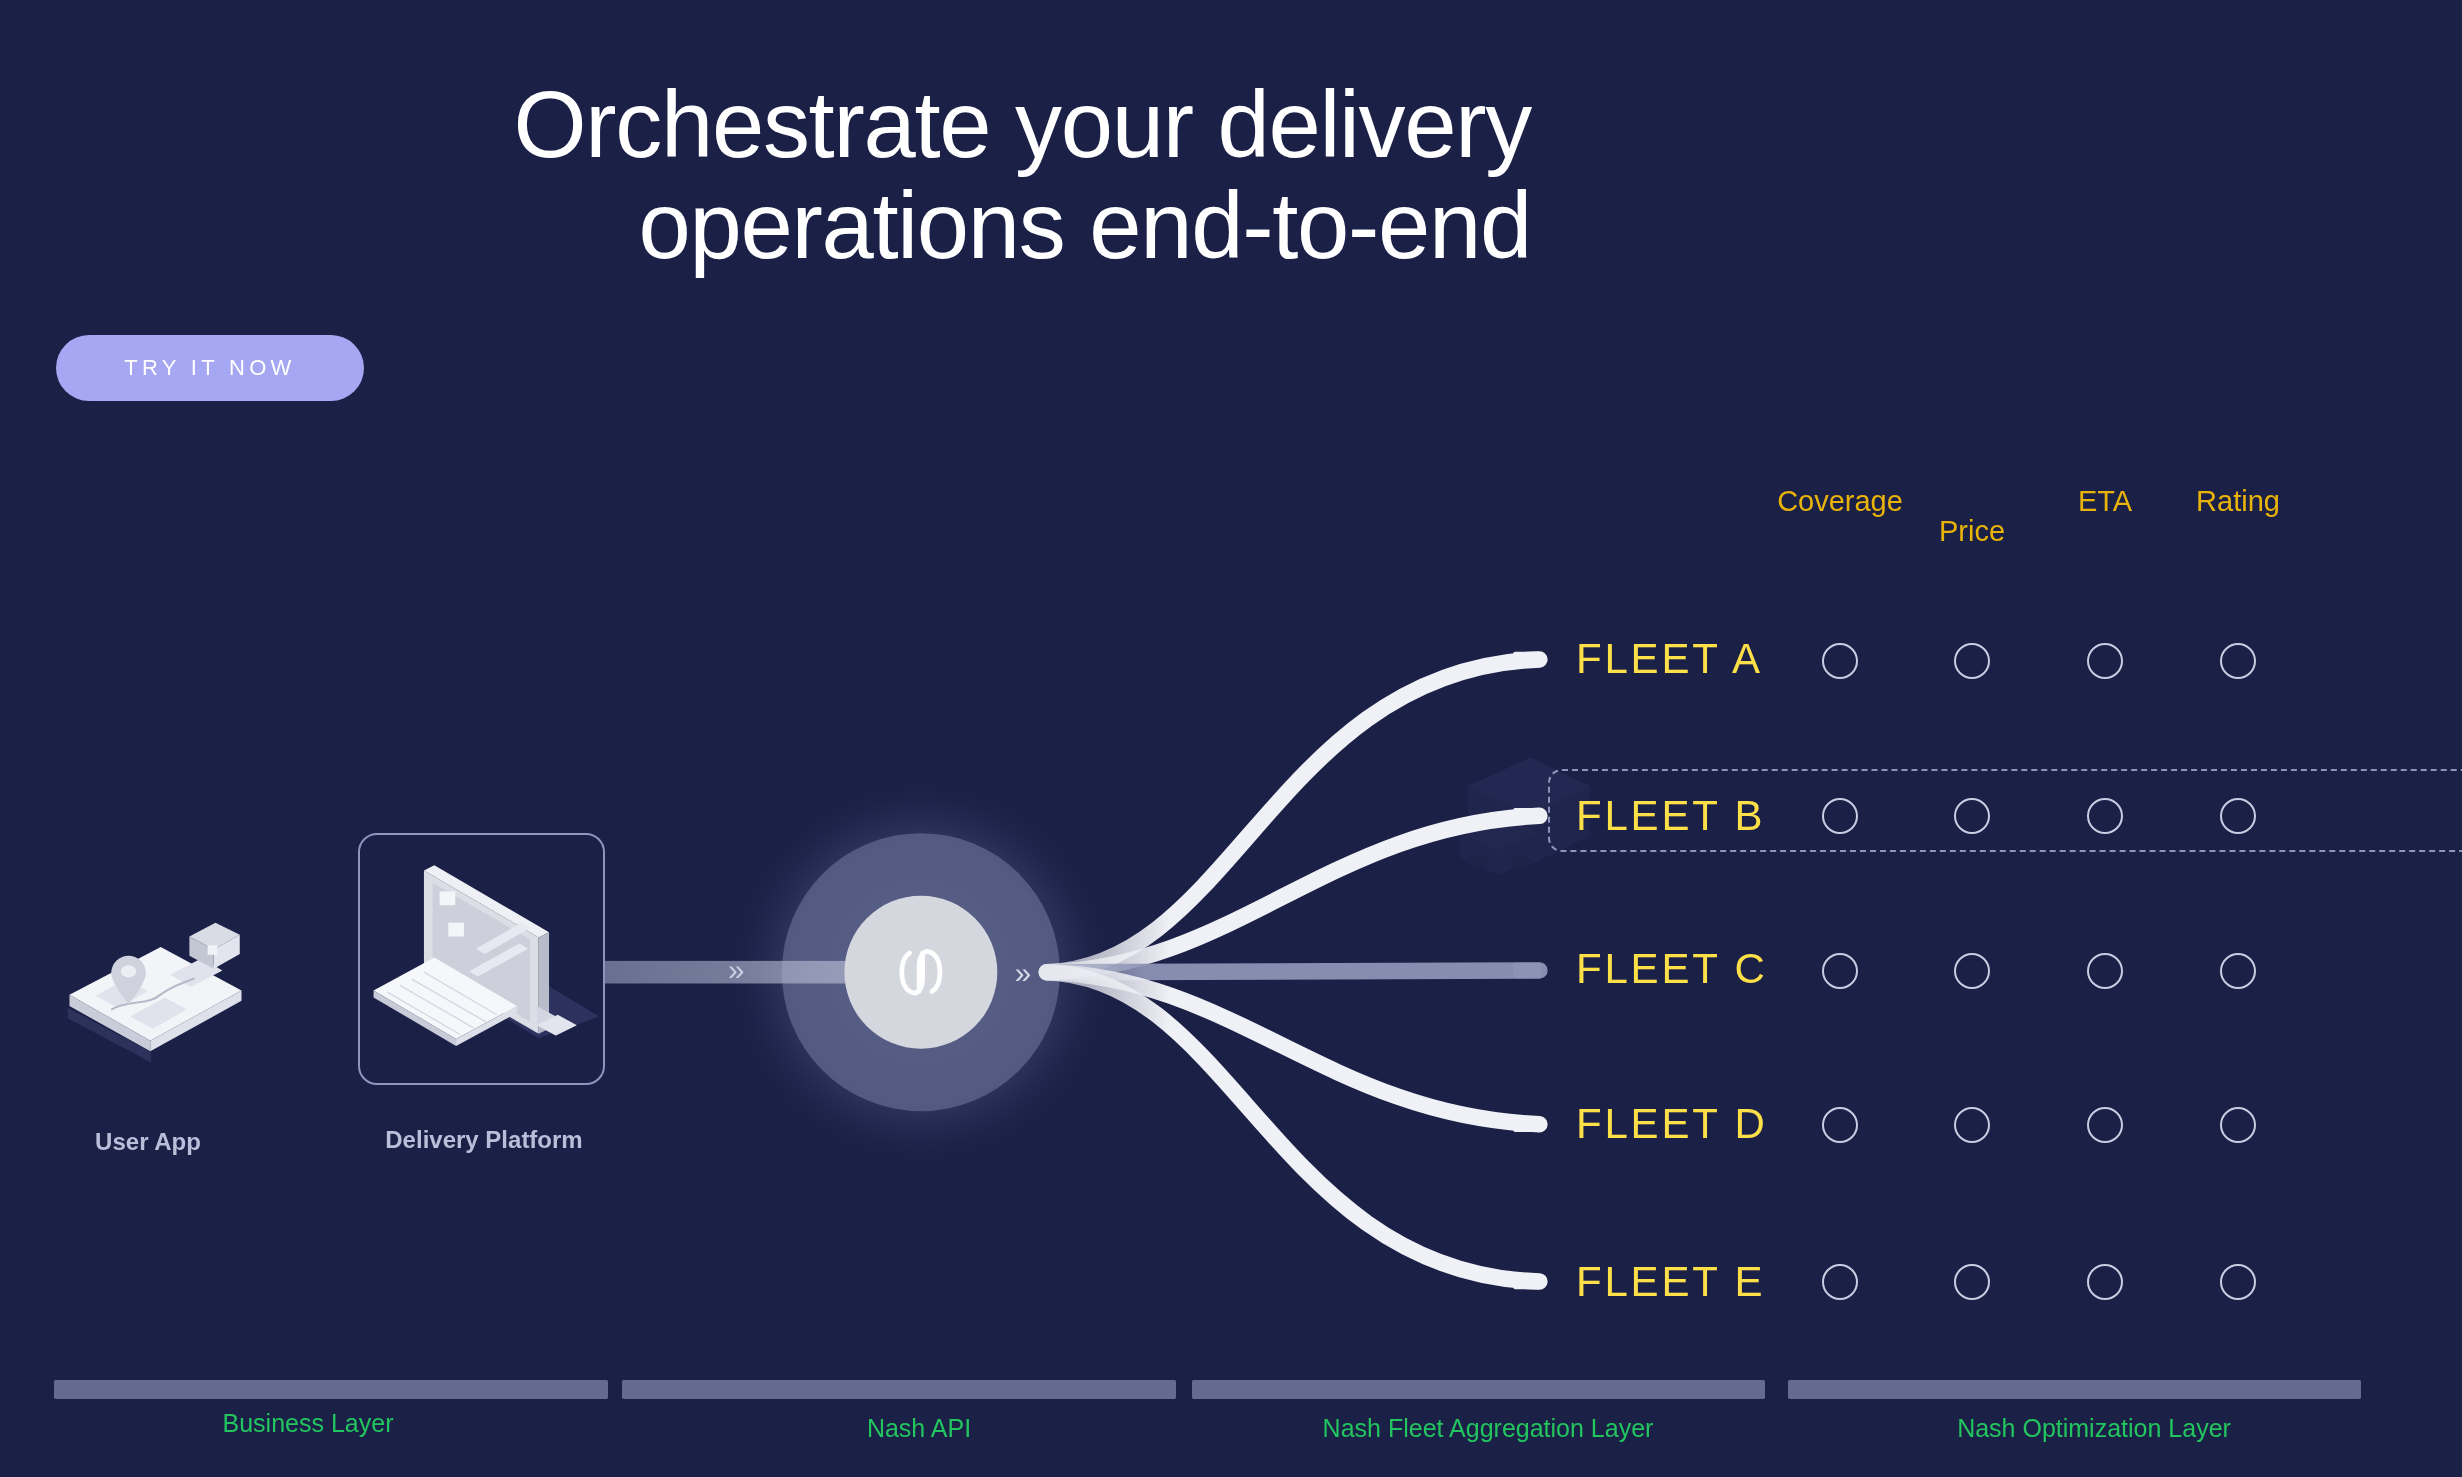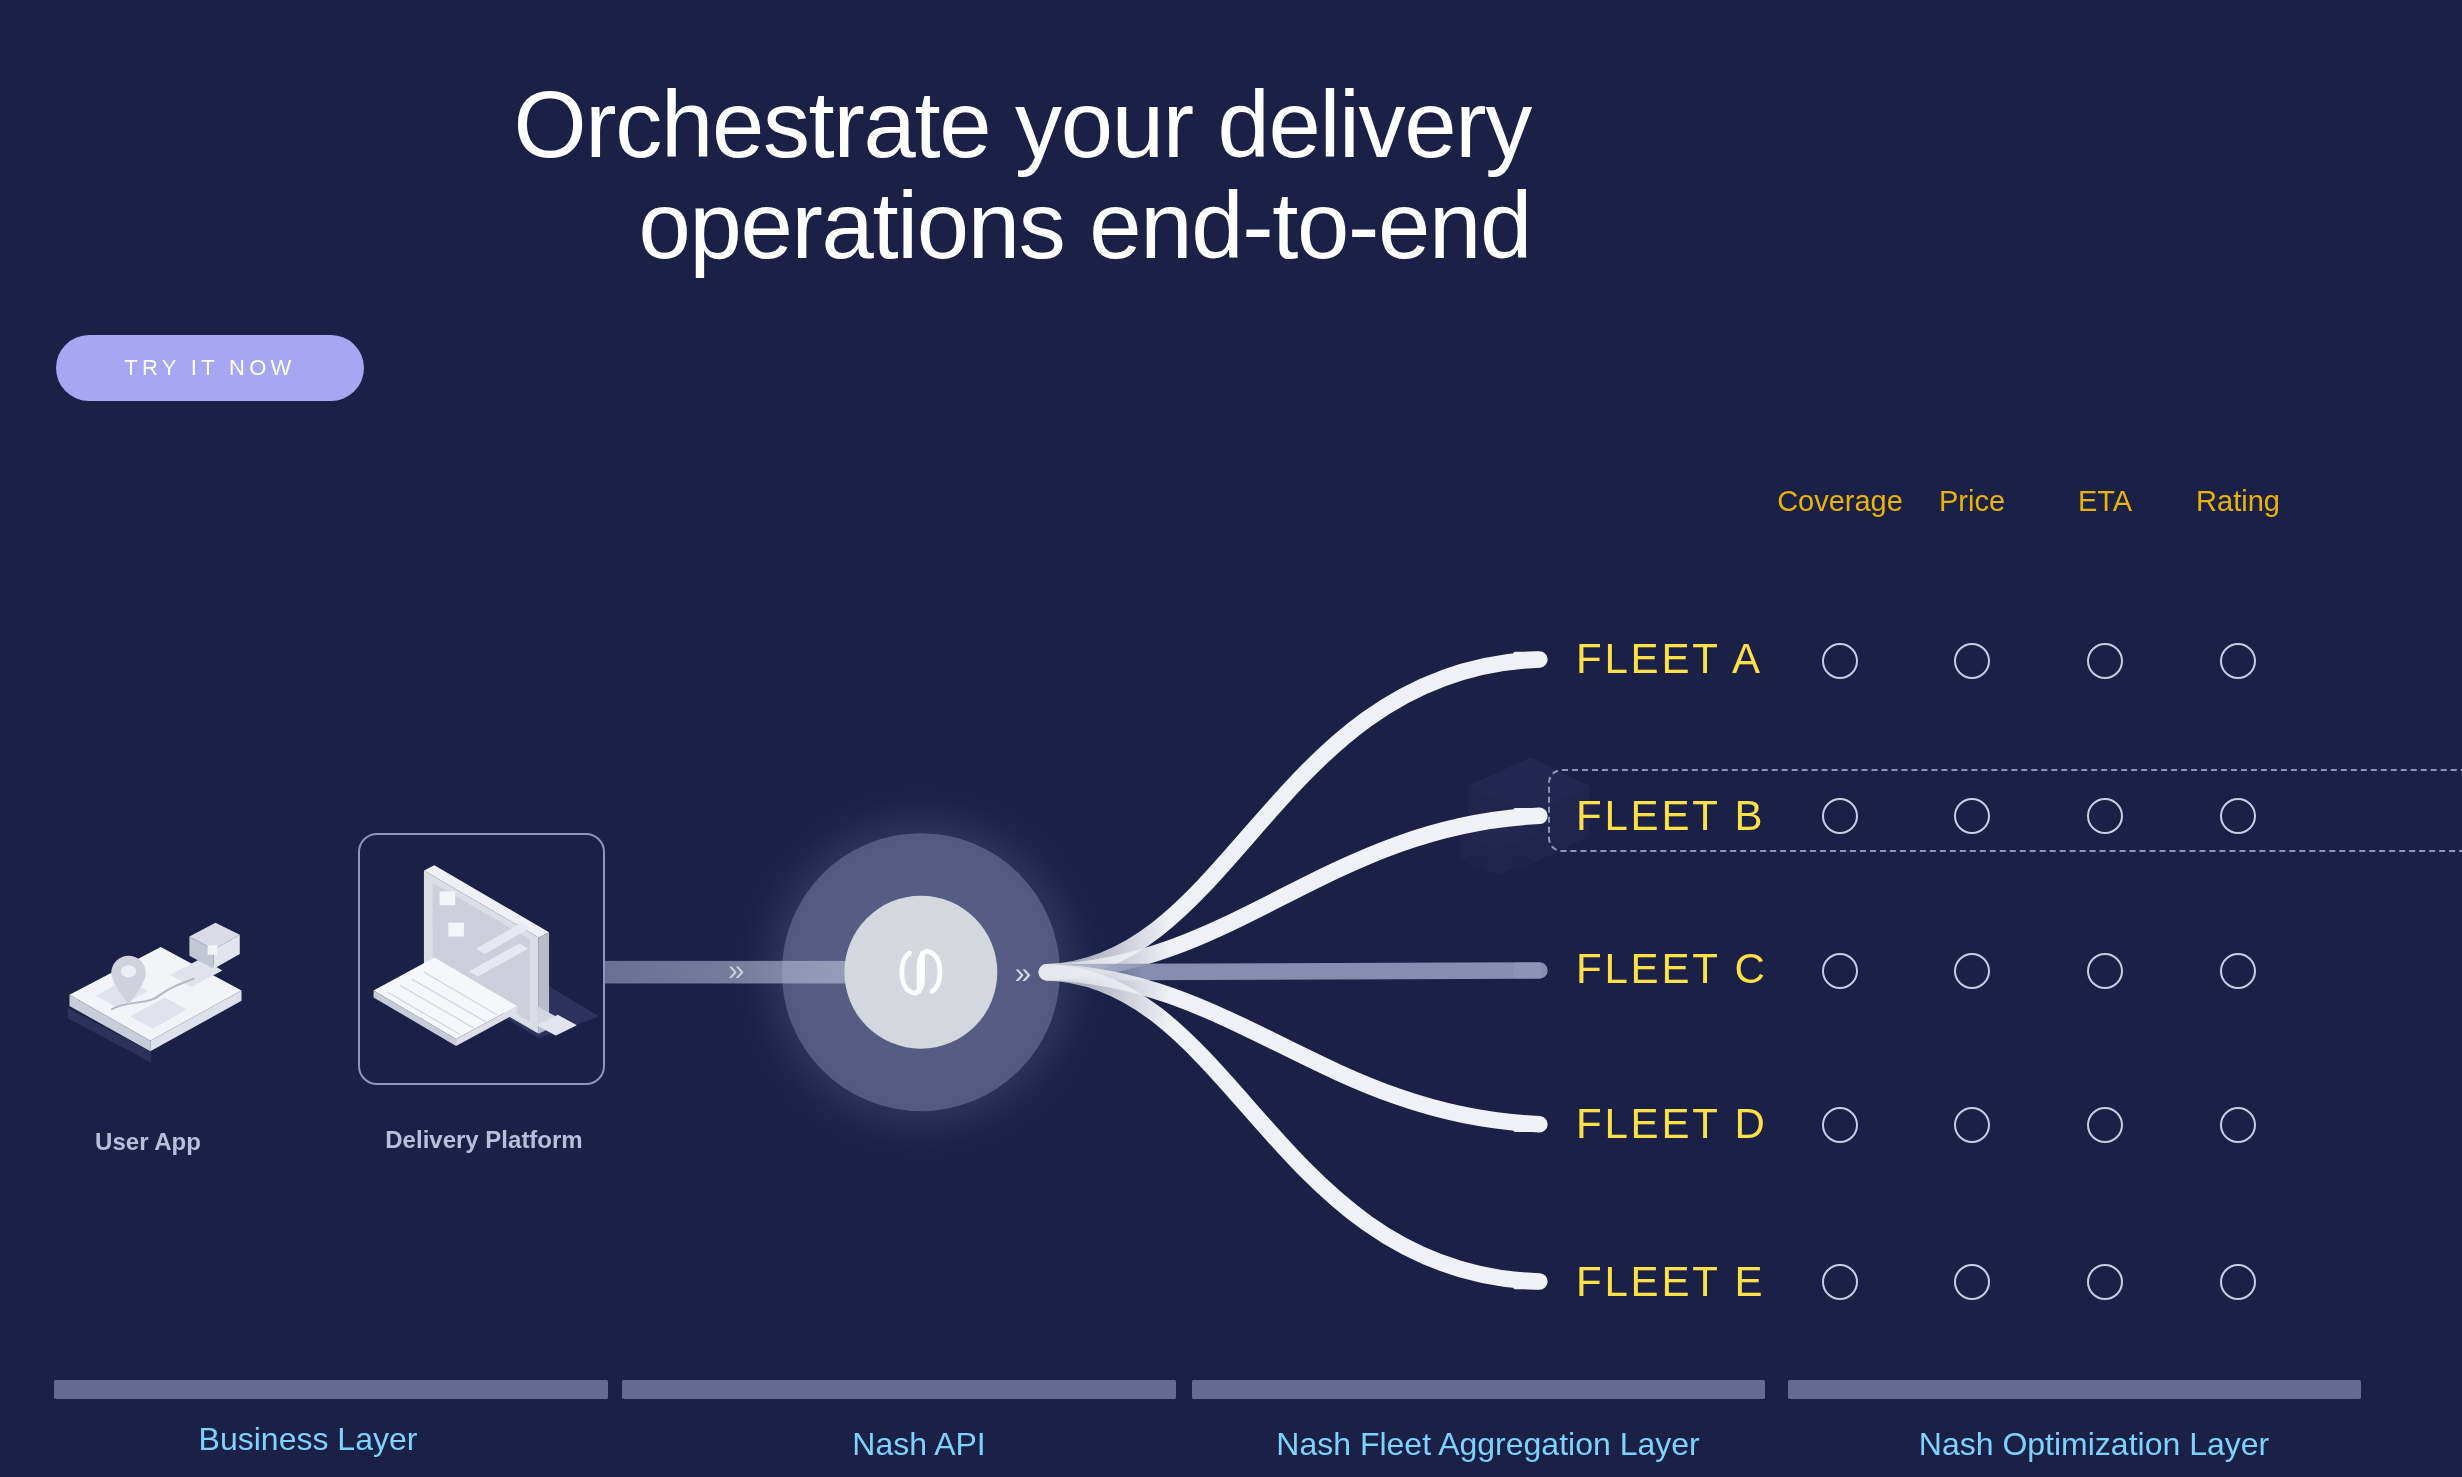--- a/index.html
+++ b/index.html
@@ -126,25 +126,24 @@
   
   .layer-bar {
     position: absolute;
     top: 1380px;
     height: 19px;
     background: #636b8e;
     border-radius: 1.7px;
   }
   .layer-label {
     position: absolute;
-    color: #7dd3fc;
-    font-size: 32px;
+    color: #22c55e;
+    font-size: 25px;
     transform: translateX(-50%);
     white-space: nowrap;
-    margin-top: 12px;
   }
 </style>
 </head>
 <body>
 
 <div id="stage">
 
   <h1 id="hero-title">Orchestrate your delivery
 operations end-to-end</h1>
   <button id="cta-button">TRY IT NOW</button>
@@ -255,21 +254,21 @@
       <rect x="1742" y="1285" width="32" height="18" rx="2" fill="#f0f1f6"></rect>
       <rect x="1742" y="1466" width="32" height="18" rx="2" fill="#f0f1f6"></rect>
     </g>
   </svg>
 
   <div class="node-label" style="left:148px; top:1128px;">User App</div>
   <div id="delivery-platform-box"></div>
   <div class="node-label" style="left:484px; top:1126px;">Delivery Platform</div>
 
   <div class="col-header" style="left:1840px;">Coverage</div>
-  <div class="col-header" style="left:1972px;">Price</div>
+  <div class="col-header" style="left:1972px;margin-top:30px;">Price</div>
   <div class="col-header" style="left:2105px;">ETA</div>
   <div class="col-header" style="left:2238px;">Rating</div>
 
   <div id="fleet-b-highlight"></div>
 
   <div class="fleet-label" style="left:1576px; top:659px;">FLEET A</div>
   <div class="cell-circle" style="left:1840px; top:661px;"></div>
   <div class="cell-circle" style="left:1972px; top:661px;"></div>
   <div class="cell-circle" style="left:2105px; top:661px;"></div>
   <div class="cell-circle" style="left:2238px; top:661px;"></div>

